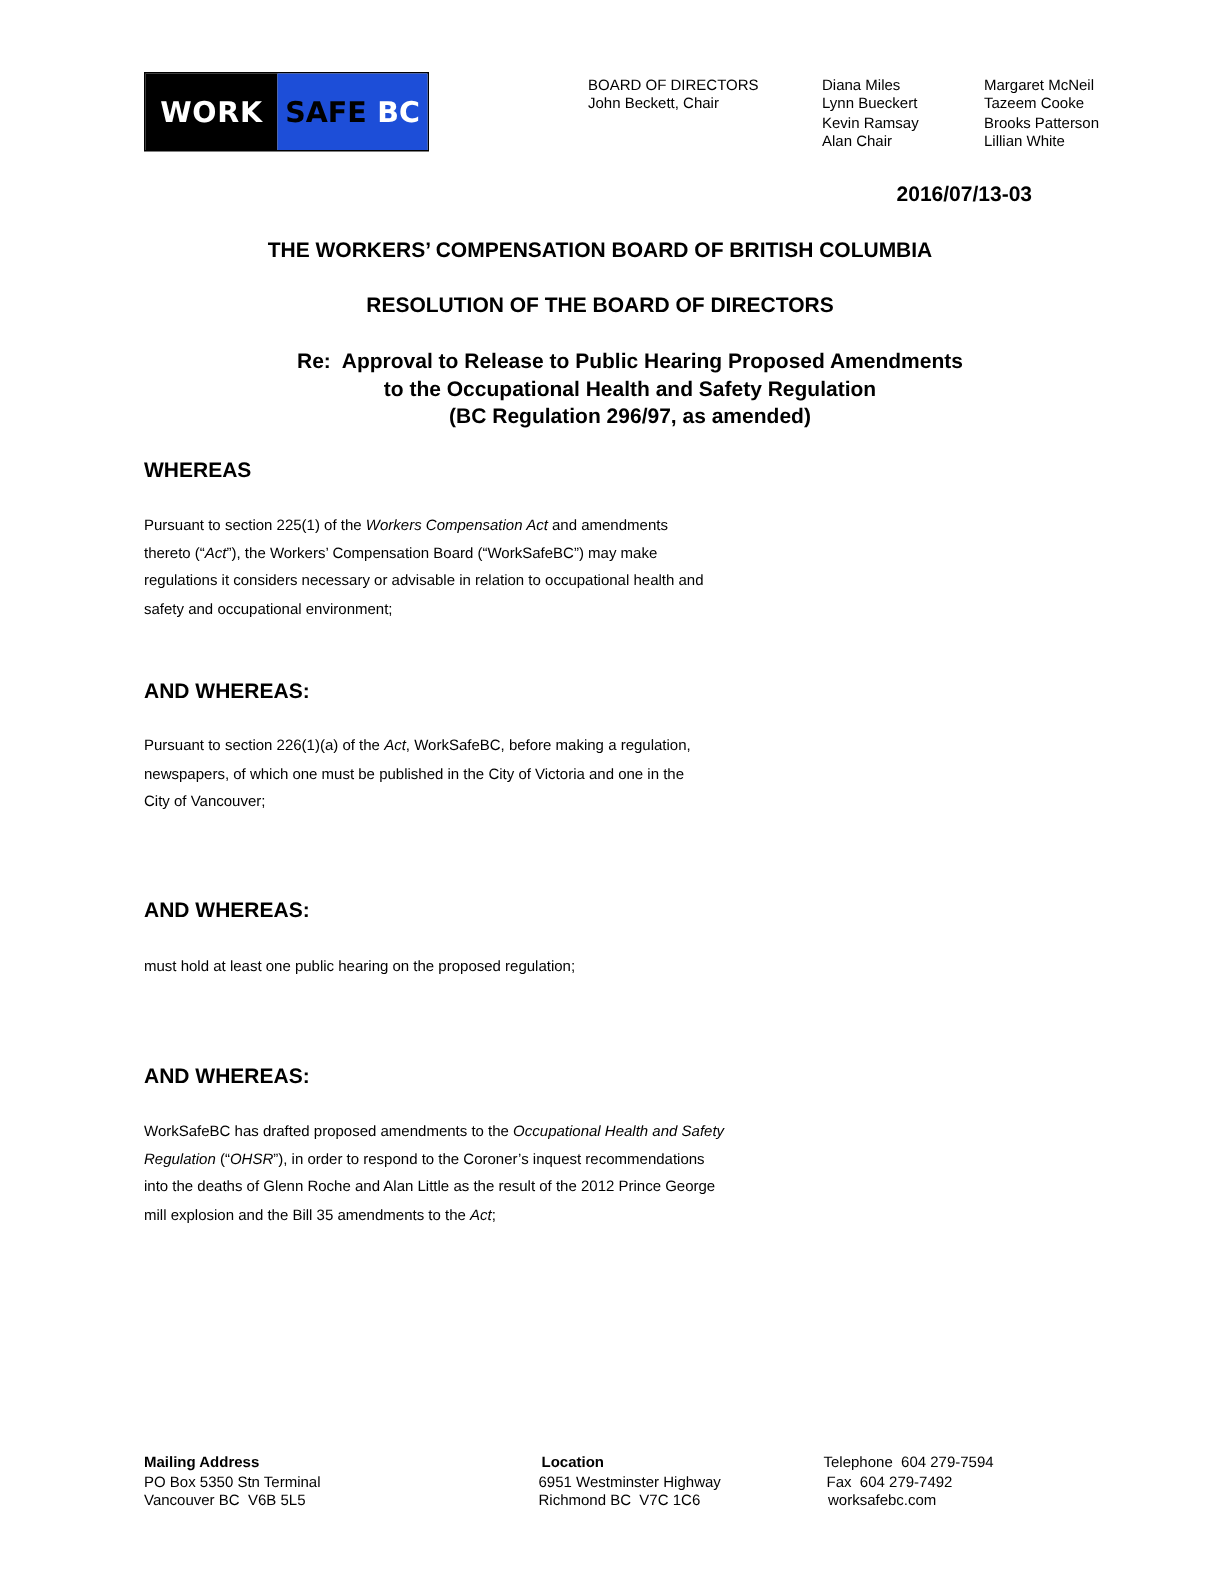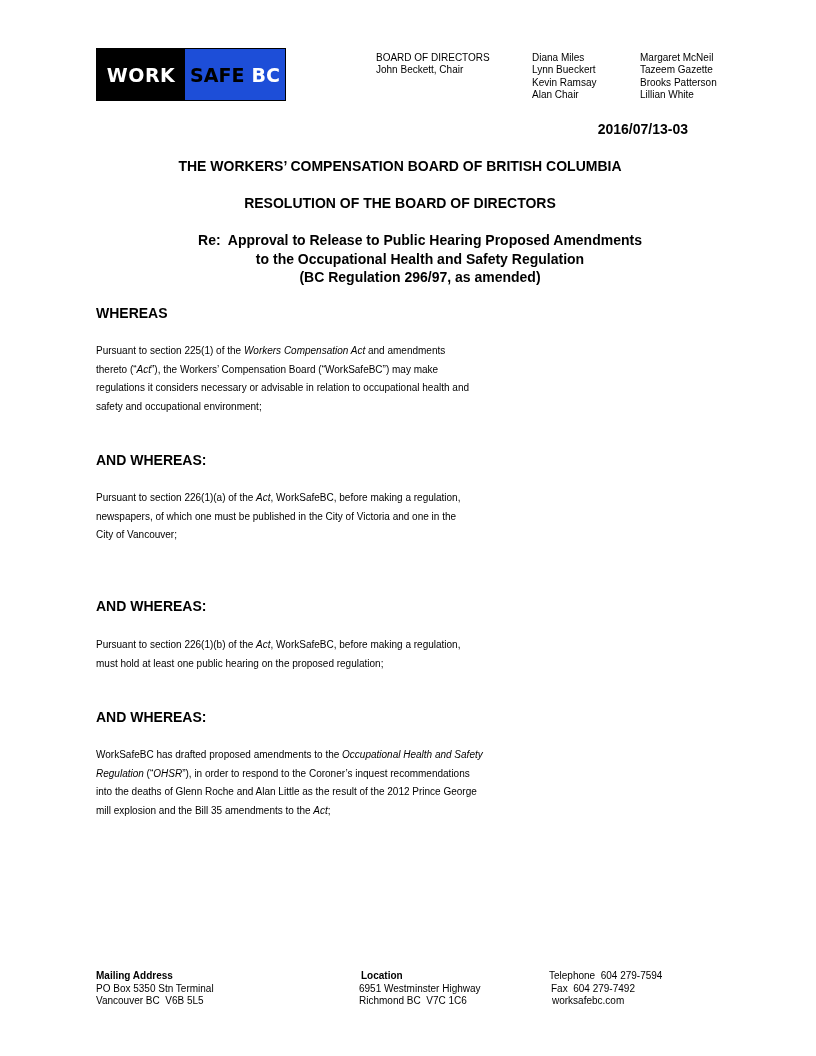--- a/index.html
+++ b/index.html
@@ -8,21 +8,21 @@
     .abs { position:absolute; }
     
     .logo { left:96px; top:48px; width:190px; height:53px; display:flex; border:1px solid #000; box-sizing:border-box; }
     .logo-work { background:#000; color:#fff; width:88px; display:flex; align-items:center; justify-content:center;
                  font-family:"DejaVu Sans", sans-serif; font-weight:bold; font-size:19px; letter-spacing:0.5px; }
     .logo-safe { background:#1d4ed8; flex:1; display:flex; align-items:center; justify-content:center; gap:7px;
                  font-family:"DejaVu Sans", sans-serif; font-weight:bold; font-size:19px; }
     .logo-safe .s1 { color:#000; }
     .logo-safe .s2 { color:#fff; }
     
-    .board { font-size:10px; line-height:12.3px; }
+    .board { font-size:10px; line-height:12.3px;margin-left:16px; }
     .board div { white-space:nowrap; }
     .resno { right:128px; top:121px; font-weight:bold; font-size:14px; }
     .center { left:0; width:816px; text-align:center; font-weight:bold; font-size:14px; white-space:nowrap; }
     .re { font-size:14px; font-weight:bold; line-height:18.5px; text-align:center; left:0; width:840px; }
     .heading { left:96px; font-weight:bold; font-size:14px; }
     .para { left:96px; width:640px; font-size:10px; line-height:18.5px; }
     .para div { white-space:nowrap; }
     .footer { font-size:10px; line-height:12.5px; }
     .footer div { white-space:nowrap; }
     .footer .bold { font-weight:bold; }
@@ -43,21 +43,21 @@
   <div>John Beckett, Chair</div>
 </div>
 <div class="abs board" style="left:532px; top:52px;">
   <div>Diana Miles</div>
   <div>Lynn Bueckert</div>
   <div>Kevin Ramsay</div>
   <div>Alan Chair</div>
 </div>
 <div class="abs board" style="left:640px; top:52px;">
   <div>Margaret McNeil</div>
-  <div>Tazeem Gazette</div>
+  <div>Tazeem Cooke</div>
   <div>Brooks Patterson</div>
   <div>Lillian White</div>
 </div>
 
 <div class="abs resno">2016/07/13-03</div>
 
 <div class="abs center" style="top:158px; left:-8px;">THE WORKERS’ COMPENSATION BOARD OF BRITISH COLUMBIA</div>
 <div class="abs center" style="top:195px; left:-8px;">RESOLUTION OF THE BOARD OF DIRECTORS</div>
 
 <div class="abs re" style="top:231px; left:0;">
@@ -76,21 +76,20 @@
 
 <div class="abs heading" style="top:452px;">AND WHEREAS:</div>
 <div class="abs para" style="top:489px;">
     <div><span>Pursuant to section 226(1)(a) of the </span><i>Act</i><span>, WorkSafeBC, before making a regulation,</span></div>
     <div><span>newspapers, of which one must be published in the City of Victoria and one in the</span></div>
     <div><span>City of Vancouver;</span></div>
   </div>
 
 <div class="abs heading" style="top:598px;">AND WHEREAS:</div>
 <div class="abs para" style="top:636px;">
-    <div><span>Pursuant to section 226(1)(b) of the </span><i>Act</i><span>, WorkSafeBC, before making a regulation,</span></div>
     <div><span>must hold at least one public hearing on the proposed regulation;</span></div>
   </div>
 
 <div class="abs heading" style="top:709px;">AND WHEREAS:</div>
 <div class="abs para" style="top:746px;">
     <div><span>WorkSafeBC has drafted proposed amendments to the </span><i>Occupational Health and Safety</i></div>
     <div><i>Regulation</i><span> (“</span><i>OHSR</i><span>”), in order to respond to the Coroner’s inquest recommendations</span></div>
     <div><span>into the deaths of Glenn Roche and Alan Little as the result of the 2012 Prince George</span></div>
     <div><span>mill explosion and the Bill 35 amendments to the </span><i>Act</i><span>;</span></div>
   </div>

